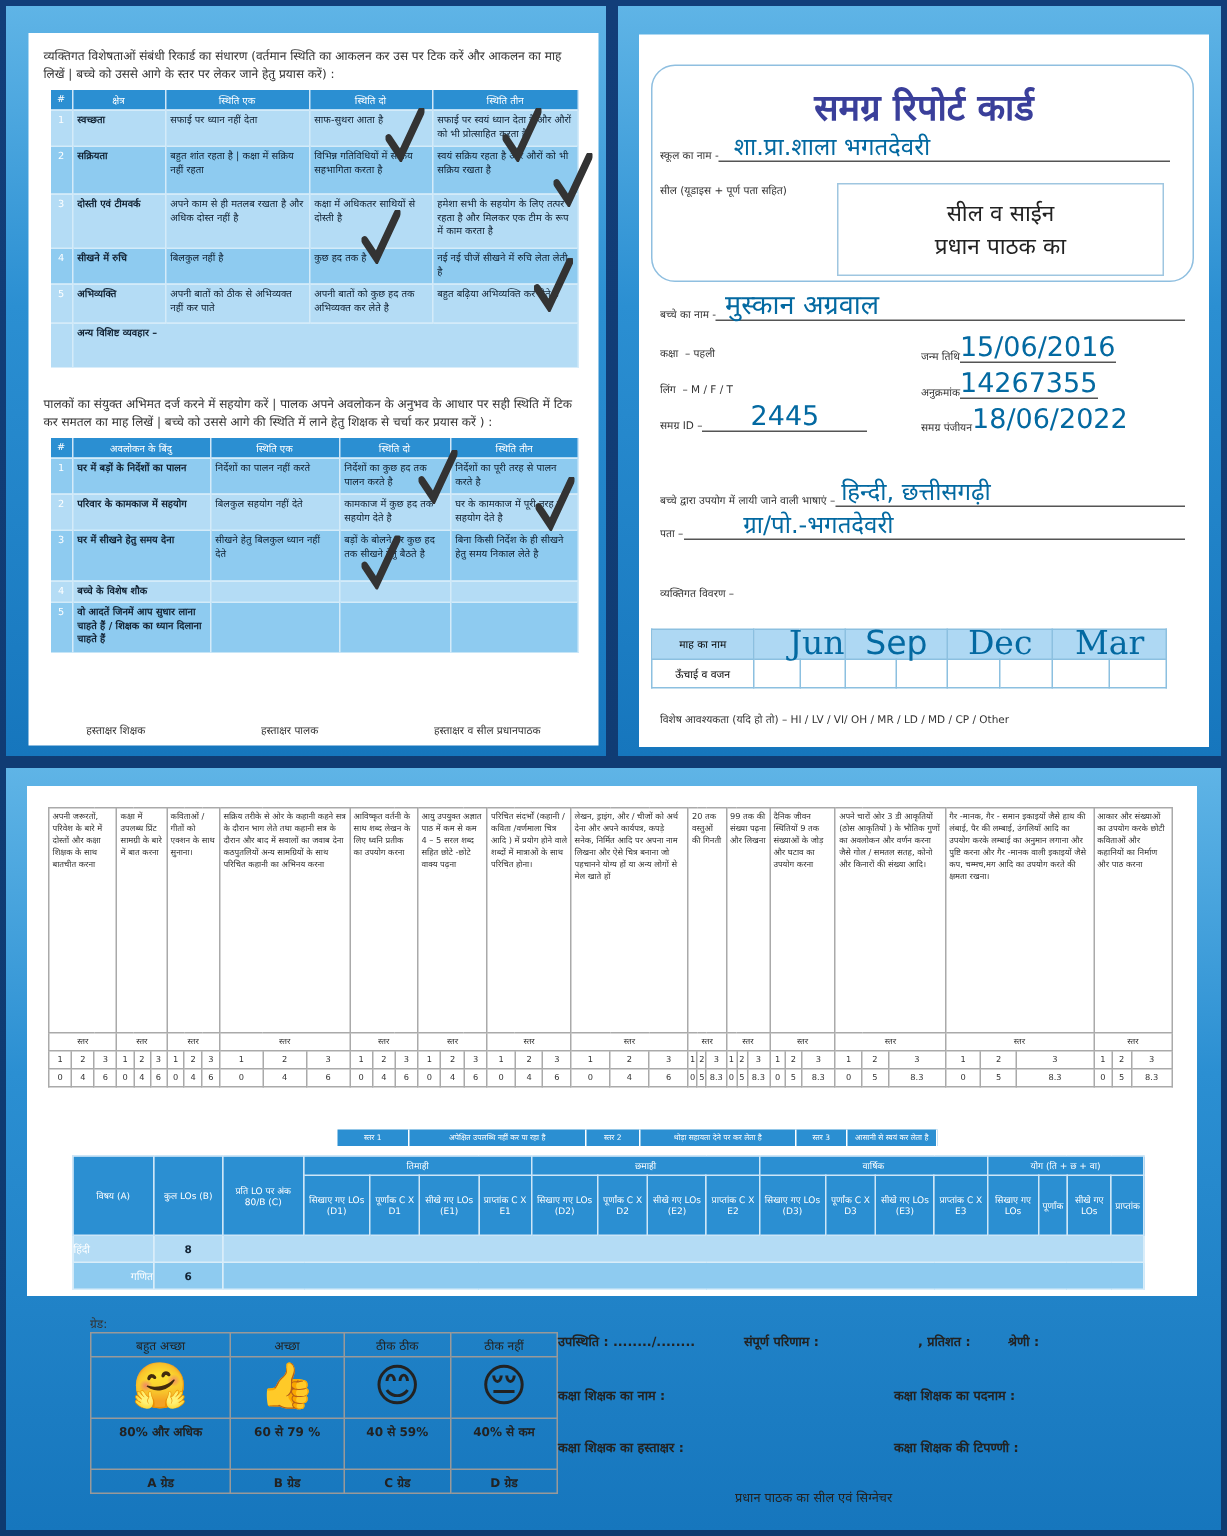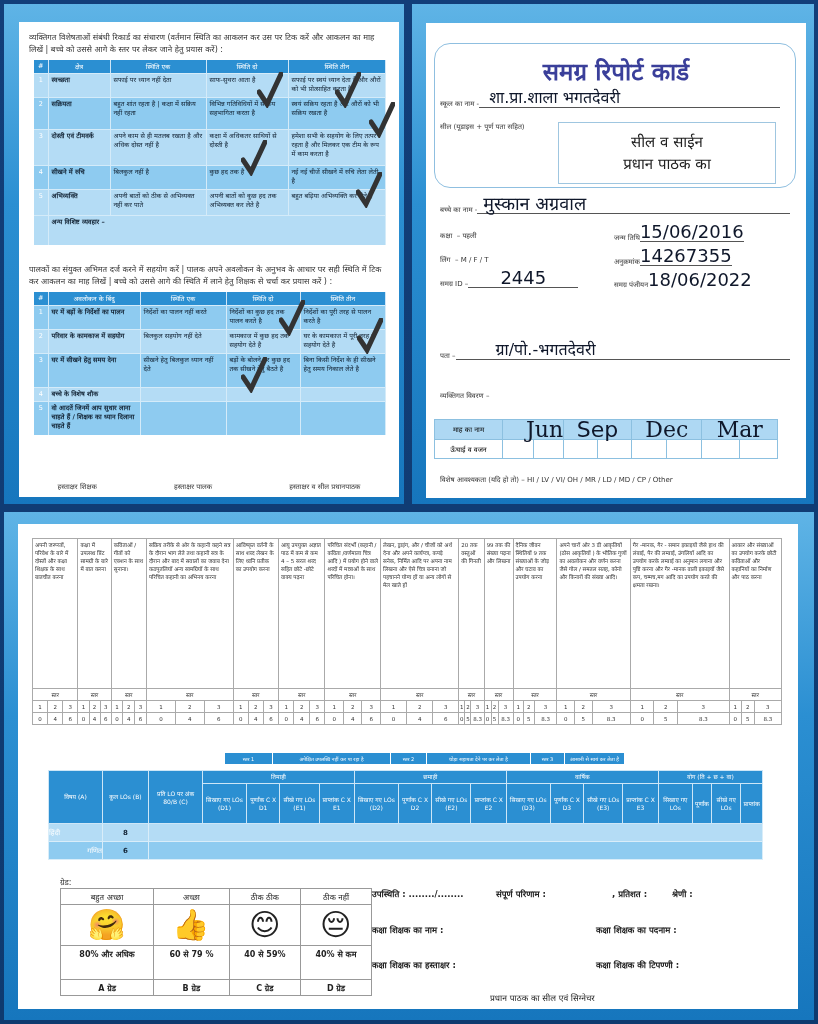--- a/index.html
+++ b/index.html
@@ -5,37 +5,37 @@
 *{box-sizing:border-box;margin:0;padding:0}
 html,body{width:818px;height:1024px;overflow:hidden;background:#0d3f73;font-family:"DejaVu Sans",sans-serif;}
 .frame{position:absolute;left:0;top:0;width:818px;height:1024px;background:linear-gradient(180deg,#123e79 0%,#0e3a6f 100%);}
 .panel{position:absolute;background:linear-gradient(180deg,#5fb4e6 0%,#2b8fd2 40%,#1676bd 100%);}
 .p-tl{left:4px;top:4px;width:400px;height:500px}
 .p-tr{left:412px;top:4px;width:402px;height:500px}
 .p-bot{left:4px;top:512px;width:810px;height:508px}
 .sheet{position:absolute;background:#fff}
 .s-tl{left:15px;top:18px;width:380px;height:475px}
 .s-tr{left:14px;top:19px;width:380px;height:475px}
-.s-bot{left:14px;top:12px;width:780px;height:485px}
+.s-bot{left:14px;top:12px;width:780px;height:340px}
 .intro{font-size:8px;line-height:12px;color:#333;padding:10px 10px 0 10px}
 table{border-collapse:collapse}
 .bt{position:absolute;left:15px;width:352px;font-size:6.5px;color:#123}
 .bt th{background:#2b8fd2;color:#fff;font-weight:normal;height:13px;border-right:1px solid #cfe6f7}
 .bt td{vertical-align:top;padding:2px 3px;line-height:9px;border-right:1px solid #d4ebf9;border-top:1px solid #d4ebf9}
 .bt td.num{background:#2b8fd2;color:#fff;text-align:center;width:14px}
 .bt tr.l td{background:#b4dcf5}
 .bt tr.d td{background:#8ecbf0}
 .bt td.b{font-weight:bold}
 .tick{position:absolute;width:26px;height:36px}
 .tick svg{width:100%;height:100%}
 .signs{position:absolute;left:0;top:460px;width:380px;display:flex;justify-content:space-around;font-size:7px;color:#333}
 .card-box{position:absolute;left:8px;top:20px;width:362px;height:145px;border:1.5px solid #8fbfe0;border-radius:16px}
 .title{position:absolute;left:0;top:10px;width:362px;text-align:center;font-size:24px;font-weight:bold;color:#3a3f9a;font-family:"DejaVu Serif",serif}
 .row{position:absolute;font-size:7px;color:#333;display:flex;align-items:flex-end}
-.hw{font-family:"DejaVu Sans",sans-serif;color:#0f172a;font-size:16px;line-height:18px}
+.hw{font-family:"DejaVu Sans",sans-serif;color:#0369a1;font-size:16px;line-height:18px}
 .line{border-bottom:1px solid #555}
 .seal{position:absolute;left:132px;top:99px;width:218px;height:62px;border:1px solid #9fc6e0;text-align:center;font-size:15px;line-height:22px;color:#222;padding-top:8px}
 .mtab{position:absolute;left:8px;top:396px;width:344px;font-size:7px}
 .mtab td{border:1px solid #8cc0e0;height:19px}
 .mtab tr.h td{background:#aed8f3;height:20px}
 .lo{position:absolute;left:14px;top:14px;width:750px;font-size:5.5px;color:#333}
 .lo td{border:1px solid #aaa;vertical-align:top;padding:2px;line-height:8px}
 .lo td.c{text-align:center;vertical-align:middle;height:12px;padding:0}
 .legend{position:absolute;left:207px;top:229px;width:400px;height:11px;display:flex;background:#2b8fd2;font-size:5px;color:#fff}
 .legend div{border-right:1px solid #fff;display:flex;align-items:center;justify-content:center}
@@ -102,21 +102,21 @@
               <td>अपनी बातों को कुछ हद तक अभिव्यक्त कर लेते है</td>
               <td>बहुत बढ़िया अभिव्यक्ति कर लेते हैं</td>
             </tr>
         <tr class="l" style="height:30px">
               <td class="num"></td>
               <td colspan="4" class="b" style="background:#b4dcf5">अन्य विशिष्ट व्यवहार –</td>
             </tr>
       </tbody>
         </table>
 
-      <div class="intro" style="position:absolute;top:232px;left:0">पालकों का संयुक्त अभिमत दर्ज करने में सहयोग करें | पालक अपने अवलोकन के अनुभव के आधार पर सही स्थिति में टिक कर आकलन का माह लिखें | बच्चे को उससे आगे की स्थिति में लाने हेतु शिक्षक से चर्चा कर प्रयास करें ) :</div>
+      <div class="intro" style="position:absolute;top:232px;left:0">पालकों का संयुक्त अभिमत दर्ज करने में सहयोग करें | पालक अपने अवलोकन के अनुभव के आधार पर सही स्थिति में टिक कर समतल का माह लिखें | बच्चे को उससे आगे की स्थिति में लाने हेतु शिक्षक से चर्चा कर प्रयास करें ) :</div>
       <table class="bt" style="top:270px">
         <tbody>
             <tr>
           <th style="width:14px">#</th>
           <th style="width:92px">अवलोकन के बिंदु</th>
           <th style="width:86px">स्थिति एक</th>
           <th style="width:74px">स्थिति दो</th>
           <th>स्थिति तीन</th>
         </tr>
         <tr class="d" style="height:24px">
@@ -225,20 +225,24 @@
         <span>अनुक्रमांक</span>
         <span class="hw line" style="font-size:18px">14267355</span>
       </div>
       <div class="row" style="left:14px;top:246px">
         <span>समग्र ID –</span>
         <span class="hw line" style="width:110px;text-align:center;font-size:18px">2445</span>
       </div>
       <div class="row" style="left:188px;top:248px">
         <span>समग्र पंजीयन</span>
         <span class="hw" style="font-size:18px">18/06/2022</span>
+      </div>
+      <div class="row" style="left:14px;top:296px;width:350px">
+        <span>बच्चे द्वारा उपयोग में लायी जाने वाली भाषाएं –</span>
+        <span class="hw line" style="flex:1;padding-left:4px">हिन्दी, छत्तीसगढ़ी</span>
       </div>
       <div class="row" style="left:14px;top:318px;width:350px">
         <span>पता –</span>
         <span class="hw line" style="flex:1;padding-left:40px">ग्रा/पो.-भगतदेवरी</span>
       </div>
       <div class="row" style="left:14px;top:368px">व्यक्तिगत विवरण –</div>
       <table class="mtab">
         <tbody>
             <tr class="h">
           <td style="width:68px;text-align:center">माह का नाम</td>

